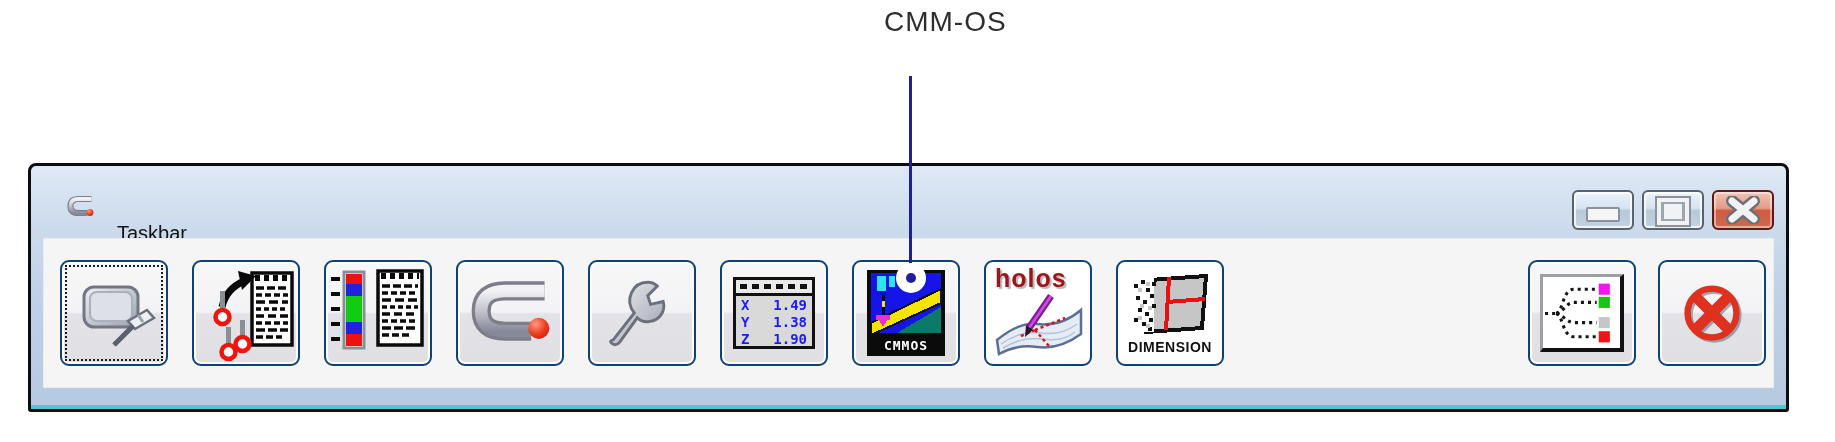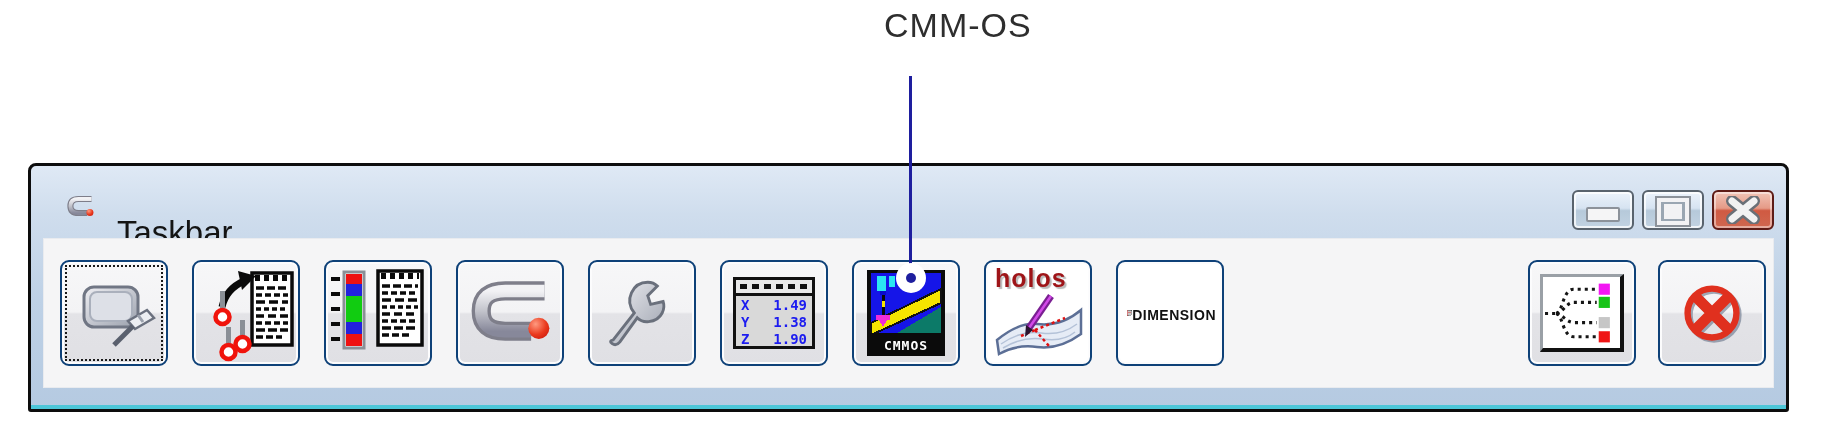--- a/index.html
+++ b/index.html
@@ -1,36 +1,36 @@
 <!DOCTYPE html>
 <html><head>
 <meta charset="utf-8">
 <style>
   html,body{margin:0;padding:0;}
   body{width:1835px;height:442px;background:#ffffff;position:relative;
        font-family:"Liberation Sans", sans-serif; overflow:hidden;}
 
   
-  .callout-text{position:absolute;left:884px;top:6px;font-size:34px;color:#2e2e2e;
+  .callout-text{position:absolute;left:884px;top:6px;font-size:28px;color:#2e2e2e;
                 letter-spacing:1px;z-index:9;}
   .callout-line{position:absolute;left:909px;top:76px;width:3px;height:191px;
                 background:#1e1e9e;z-index:9;}
   .callout-dot{position:absolute;left:896px;top:263px;width:30px;height:30px;
                border-radius:50%;background:#ffffff;z-index:9;}
   .callout-dot::after{content:'';position:absolute;left:10px;top:10px;width:10px;height:10px;
                border-radius:50%;background:#1e1e9e;}
 
   
   .window{position:absolute;left:28px;top:163px;width:1761px;height:249px;
           box-sizing:border-box;border:3px solid #0d0d0d;
           border-radius:8px 8px 3px 3px;overflow:hidden;
           background:linear-gradient(180deg,#dfe9f5 0%,#cfdded 20%,#bed1e6 55%,#b5cae1 100%);}
   .titlebar{height:72px;position:relative;display:flex;align-items:center;}
   .titlebar-left{display:flex;align-items:center;margin-left:28px;padding-top:14px;}
-  .title-text{font-size:33px;color:#141414;margin-left:16px;margin-top:48px;}
+  .title-text{font-size:20px;color:#141414;margin-left:16px;margin-top:48px;}
 
   .controls{position:absolute;top:24px;right:12px;display:flex;gap:8px;}
   .ctrl{width:62px;height:40px;border-radius:6px;border:2px solid #59636d;
         box-sizing:border-box;display:flex;align-items:center;justify-content:center;
         background:linear-gradient(180deg,#ecf3fb 0%,#d6e3f1 45%,#b6c9da 52%,#c2d3e2 100%);
         box-shadow:inset 0 0 0 2px rgba(255,255,255,0.75);cursor:default;}
   .ctrl.close{border-color:#5e1c16;
         background:linear-gradient(180deg,#f1c4b6 0%,#e59a87 45%,#d05a42 52%,#cf6850 100%);
         box-shadow:inset 0 0 0 2px rgba(255,255,255,0.45);}
   .glyph-min{width:30px;height:11px;background:#f5f5f6;border:2px solid #8c929a;
@@ -74,21 +74,21 @@
   .cmmos-caption{height:17px;color:#ffffff;background:#0b0b0b;text-align:center;
             font-family:"DejaVu Sans Mono", monospace;font-weight:bold;font-size:13px;
             letter-spacing:1px;line-height:17px;}
 
   
   .holos-icon{width:94px;height:90px;position:relative;background:#ffffff;}
   .holos-caption{position:absolute;left:4px;top:-4px;font-size:25px;font-weight:bold;
             color:#9e1418;text-shadow:2px 2px 1px #b9b9b9;letter-spacing:1px;}
 
   
-  .dim-icon{width:92px;display:flex;flex-direction:row;align-items:center;background:#fff;
+  .dim-icon{width:92px;display:flex;flex-direction:column;align-items:center;background:#fff;
             padding:2px 0;}
   .dim-caption{font-size:14px;font-weight:bold;color:#111;letter-spacing:0.5px;
             transform:scaleY(1.1);margin-top:2px;}
 
   
   .branch-icon{width:84px;height:78px;background:#ffffff;box-sizing:border-box;
             border-top:3px solid #9aa0a6;border-left:3px solid #9aa0a6;
             border-right:4px solid #111;border-bottom:4px solid #111;}
 
   .cancel-svg{filter:drop-shadow(2px 2px 0 rgba(90,104,128,0.55));}

